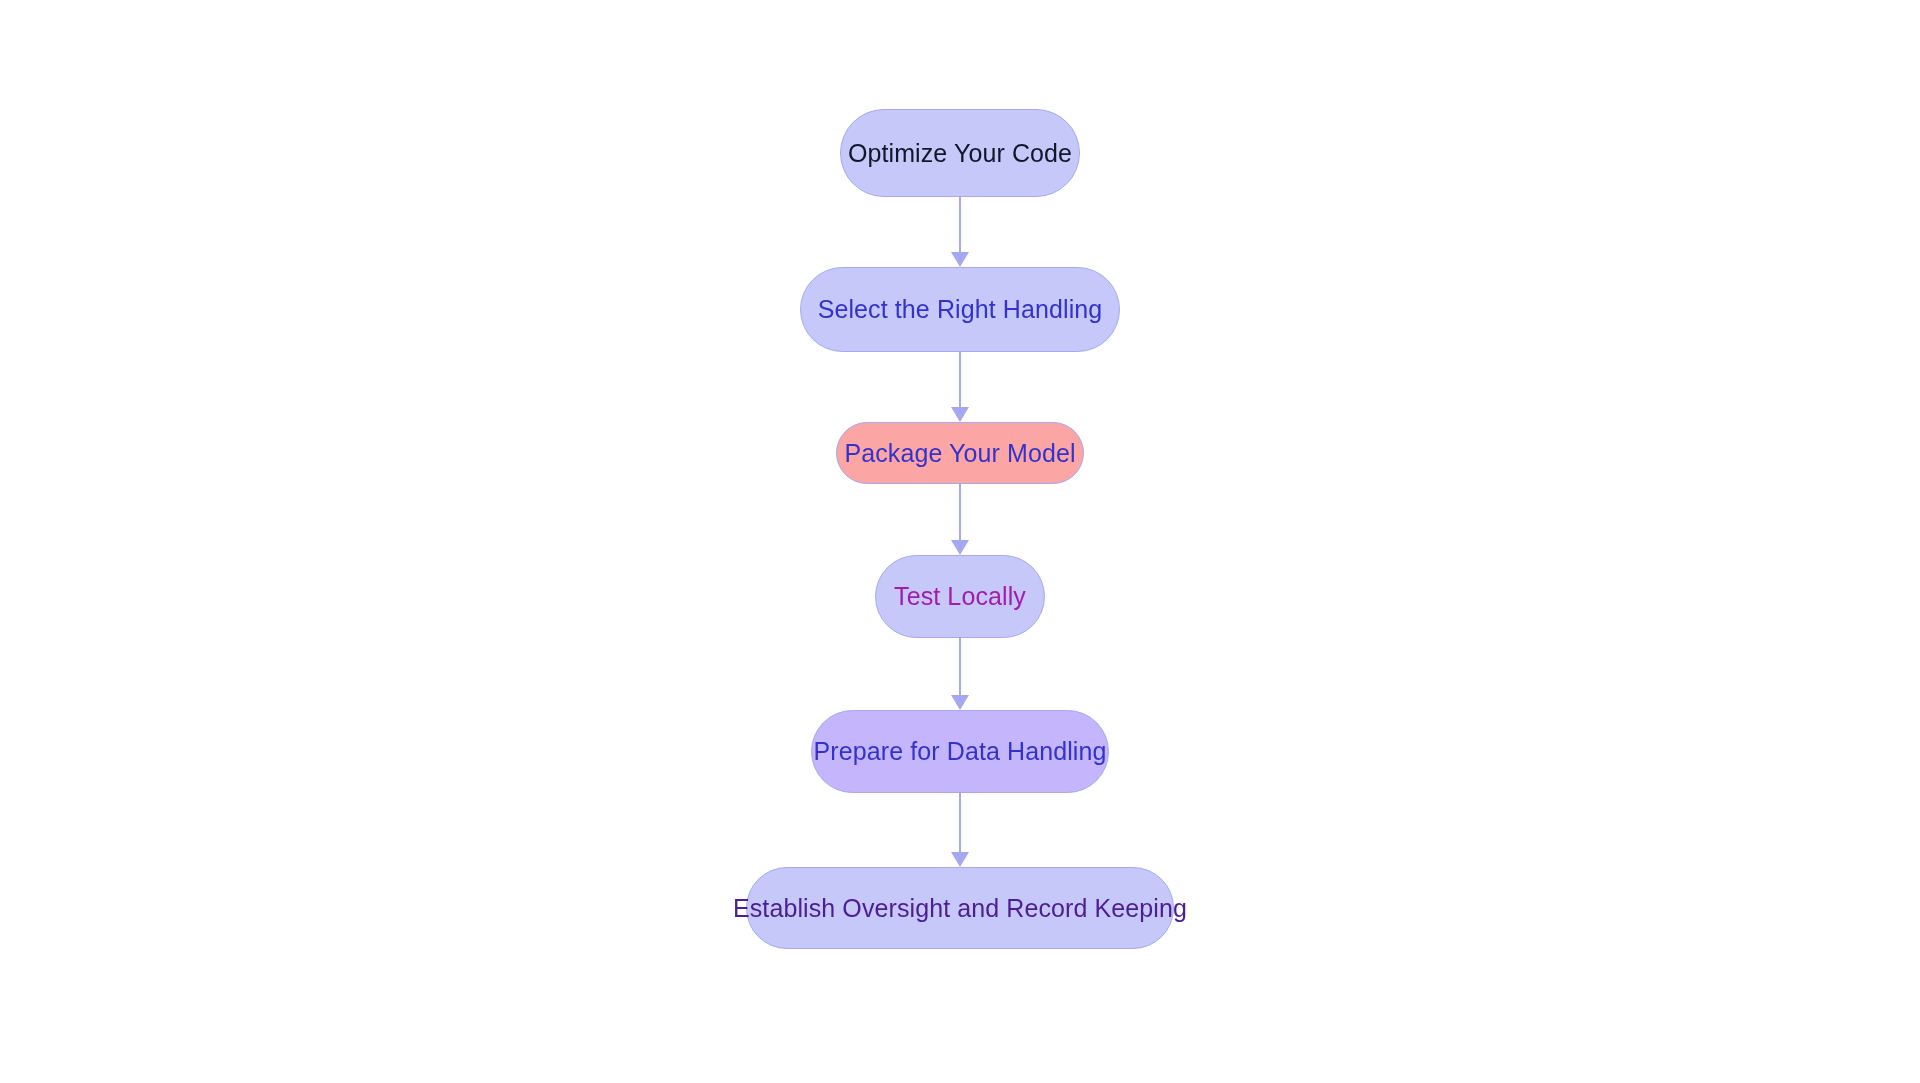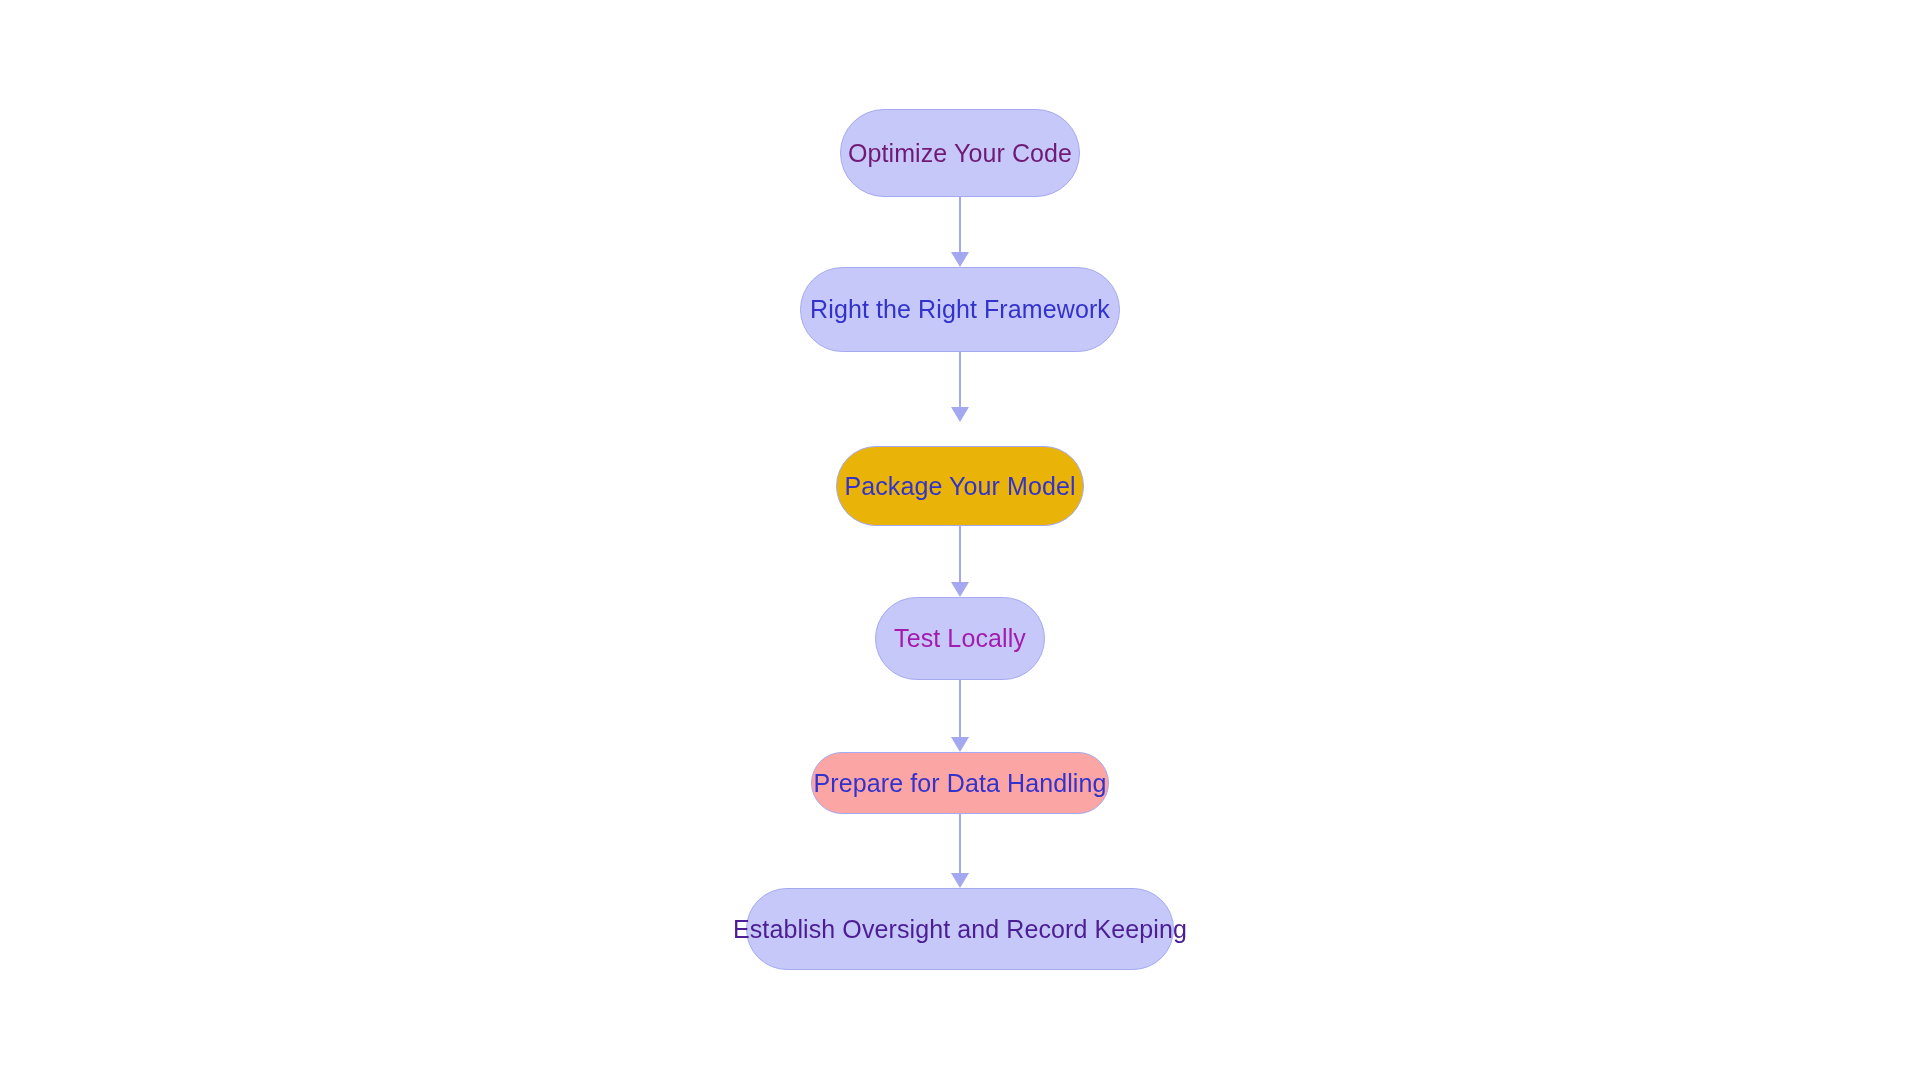--- a/index.html
+++ b/index.html
@@ -77,56 +77,56 @@
     margin-top: -1px;
   }
 </style>
 </head>
 <body>
 
 <div id="flowchart-canvas" style="background: rgb(255, 255, 255);">
   <div class="flow-column" style="padding-top: 109px;">
 
     <div class="node" id="node-0" style="width: 240px; height: 88px; background: rgb(197, 200, 249); border-color: rgb(165, 169, 240); color: rgb(51, 51, 204);">
-      <span class="node-label" style="font-size: 25px; color: #701a75;">Optimize Your Code</span>
+      <span class="node-label" style="font-size: 25px; color: #0f172a;">Optimize Your Code</span>
     </div>
 
     <div class="connector" id="conn-0" style="height: 70px;">
       <div class="line" style="background: rgb(163, 168, 240);"></div>
       <div class="arrow-head" style="border-top-color: rgb(163, 168, 240);"></div>
     </div>
 
     <div class="node" id="node-1" style="width: 320px; height: 85px; background: rgb(197, 200, 249); border-color: rgb(165, 169, 240); color: rgb(51, 51, 204);">
-      <span class="node-label" style="font-size: 25px; color: rgb(51, 51, 204);">Right the Right Framework</span>
+      <span class="node-label" style="font-size: 25px; color: rgb(51, 51, 204);">Select the Right Handling</span>
     </div>
 
     <div class="connector" id="conn-1" style="height: 70px;">
       <div class="line" style="background: rgb(163, 168, 240);"></div>
       <div class="arrow-head" style="border-top-color: rgb(163, 168, 240);"></div>
     </div>
 
-    <div class="node" id="node-2" style="width: 248px; height: 80px; background: #eab308; border-color: rgb(165, 169, 240); color: rgb(51, 51, 204); margin-top: 24px;">
+    <div class="node" id="node-2" style="width: 248px; height: 62px; background: #fca5a5; border-color: rgb(165, 169, 240); color: rgb(51, 51, 204);">
       <span class="node-label" style="font-size: 25px; color: rgb(51, 51, 204);">Package Your Model</span>
     </div>
 
     <div class="connector" id="conn-2" style="height: 71px;">
       <div class="line" style="background: rgb(163, 168, 240);"></div>
       <div class="arrow-head" style="border-top-color: rgb(163, 168, 240);"></div>
     </div>
 
     <div class="node" id="node-3" style="width: 170px; height: 83px; background: rgb(197, 200, 249); border-color: rgb(165, 169, 240); color: rgb(51, 51, 204);">
       <span class="node-label" style="font-size: 25px; color: #a21caf;">Test Locally</span>
     </div>
 
     <div class="connector" id="conn-3" style="height: 72px;">
       <div class="line" style="background: rgb(163, 168, 240);"></div>
       <div class="arrow-head" style="border-top-color: rgb(163, 168, 240);"></div>
     </div>
 
-    <div class="node" id="node-4" style="width: 298px; height: 62px; background: #fca5a5; border-color: rgb(165, 169, 240); color: rgb(51, 51, 204);">
+    <div class="node" id="node-4" style="width: 298px; height: 83px; background: #c4b5fd; border-color: rgb(165, 169, 240); color: rgb(51, 51, 204);">
       <span class="node-label" style="font-size: 25px; color: rgb(51, 51, 204);">Prepare for Data Handling</span>
     </div>
 
     <div class="connector" id="conn-4" style="height: 74px;">
       <div class="line" style="background: rgb(163, 168, 240);"></div>
       <div class="arrow-head" style="border-top-color: rgb(163, 168, 240);"></div>
     </div>
 
     <div class="node" id="node-5" style="width: 428px; height: 82px; background: rgb(197, 200, 249); border-color: rgb(165, 169, 240); color: rgb(51, 51, 204);">
       <span class="node-label" style="font-size: 25px; color: #4c1d95;">Establish Oversight and Record Keeping</span>

